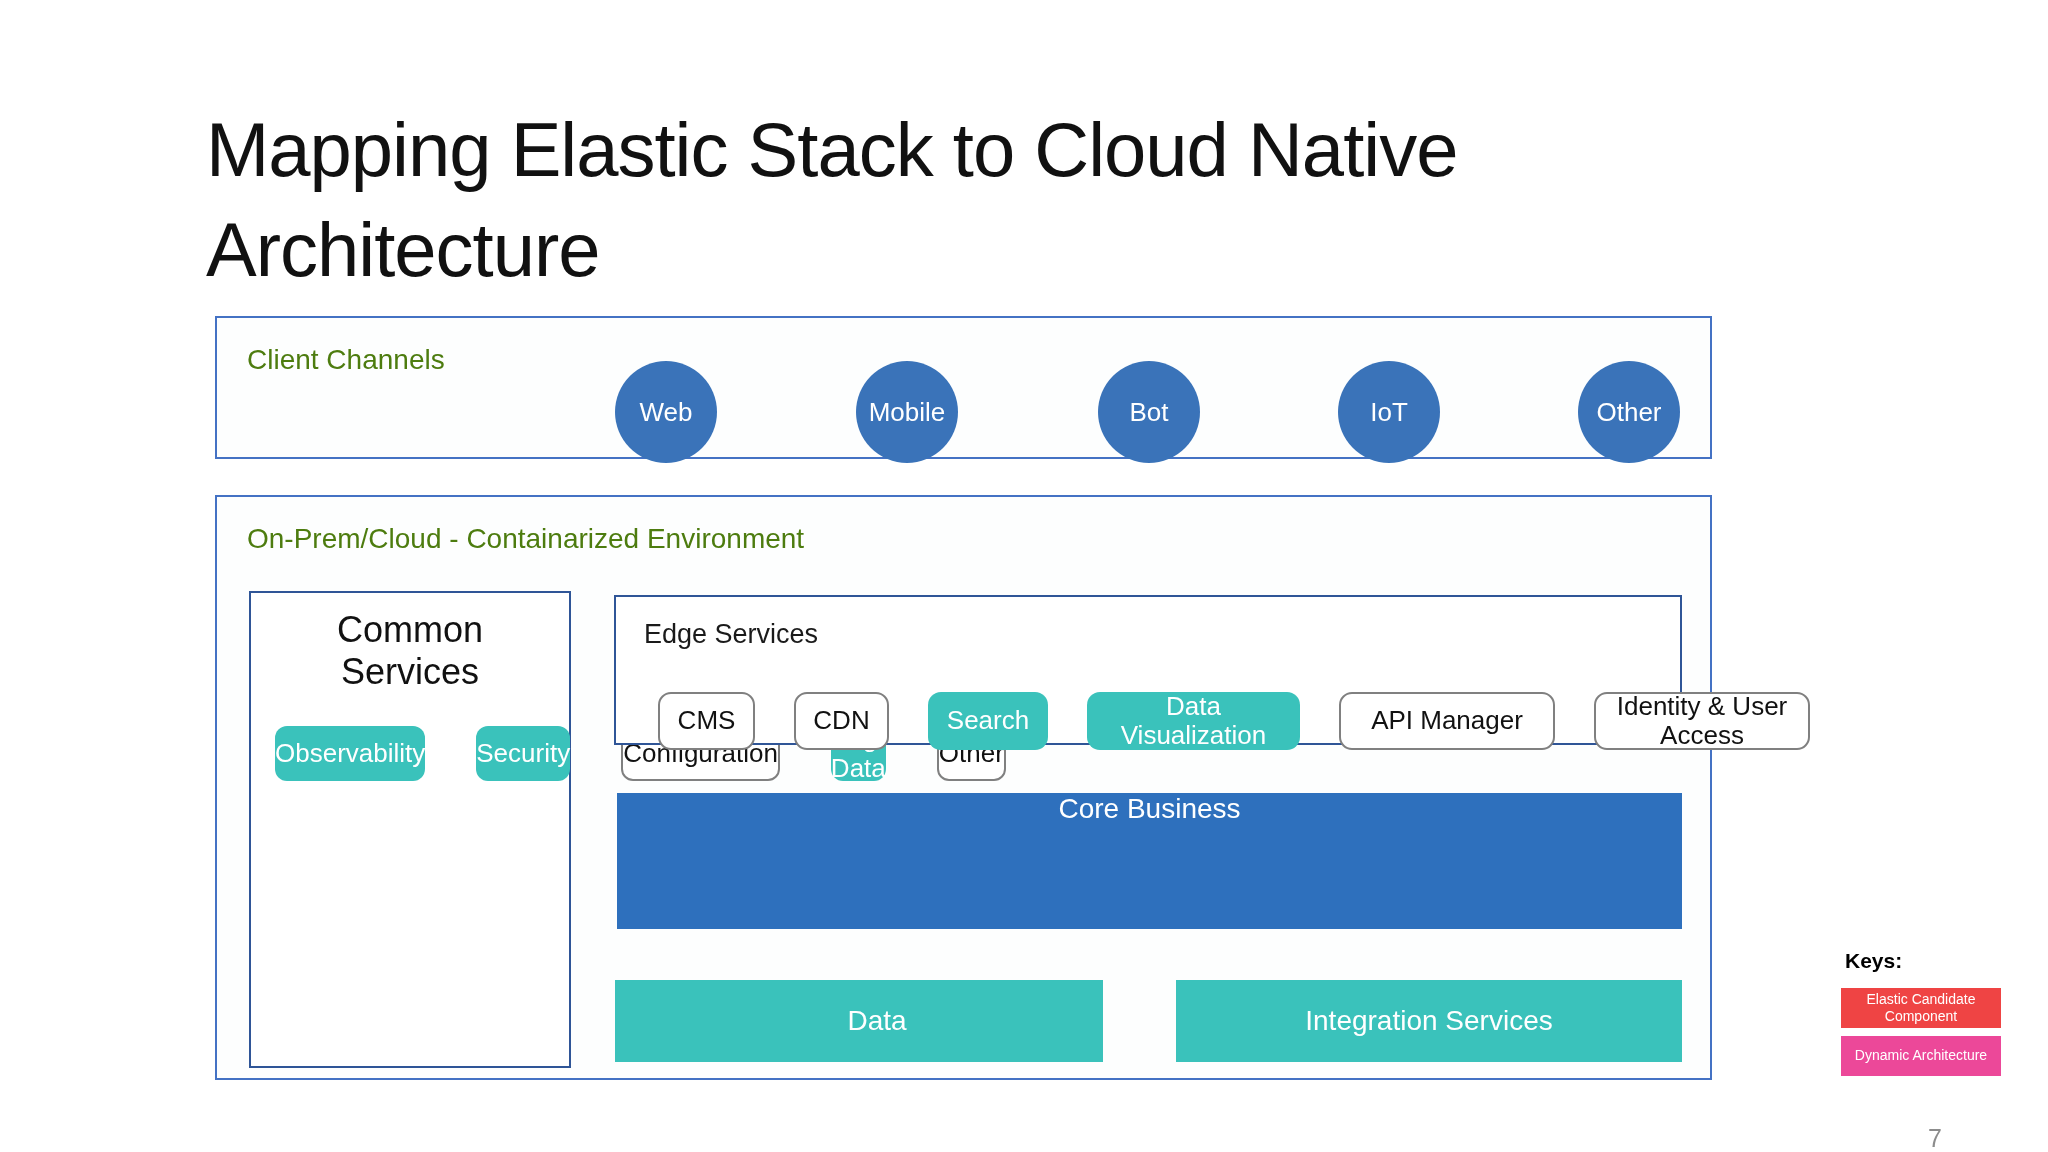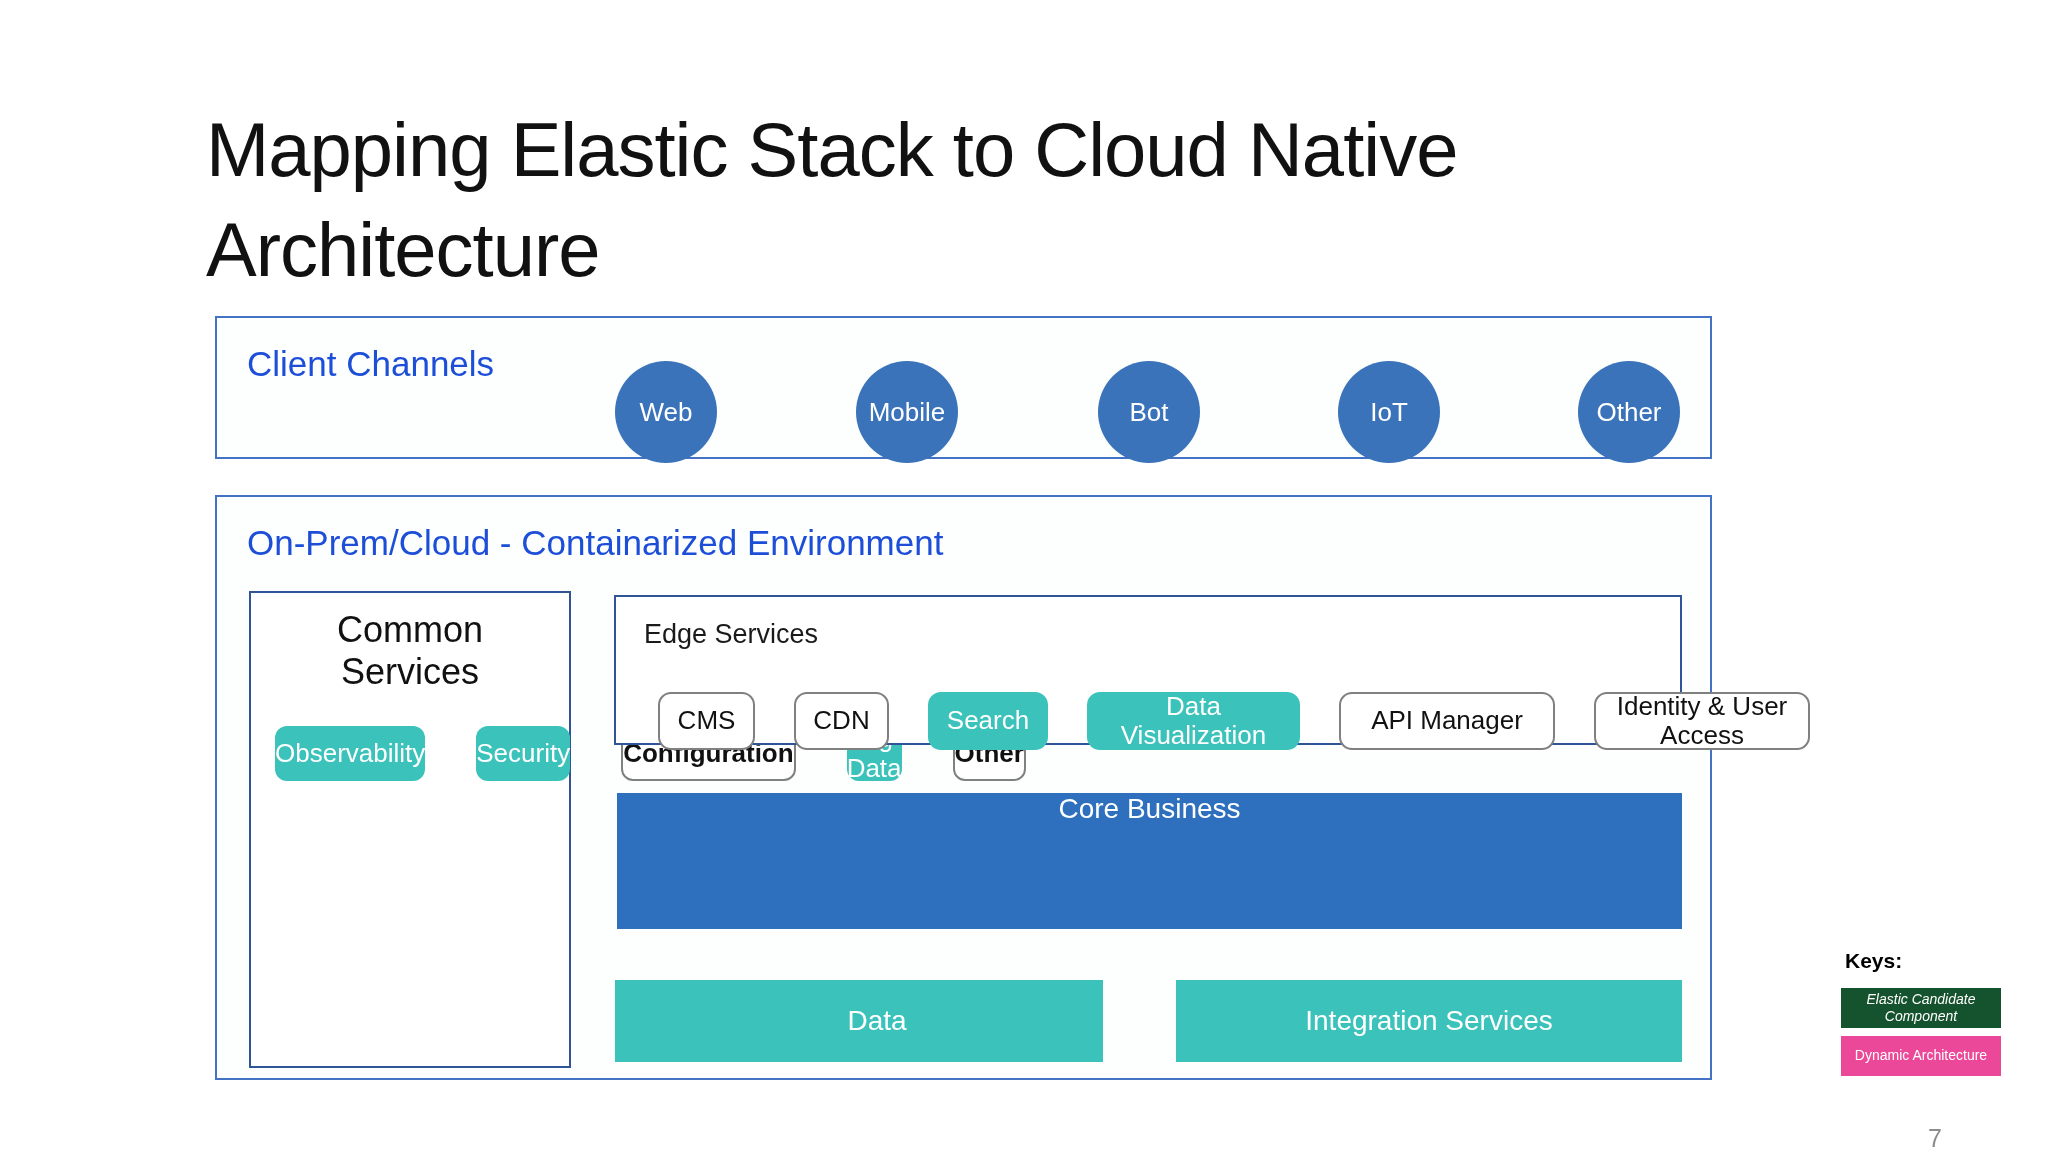--- a/index.html
+++ b/index.html
@@ -31,22 +31,22 @@
     position: absolute;
     border: 2px solid #4472c4;
     background: #fdfefe;
   }
   .client-channels { left: 167px; top: 268px; width: 1497px; height: 143px; }
   .environment     { left: 167px; top: 447px; width: 1497px; height: 585px; }
 
   .panel-label {
     position: absolute;
     left: 18px; top: 14px;
-    font-size: 35px;
-    color: #1d4ed8;
+    font-size: 28px;
+    color: #4d7c0f;
   }
 
   
   .circle {
     position: absolute;
     width: 102px; height: 102px;
     top: 31px;
     border-radius: 50%;
     background: #3a73b9;
     color: #ffffff;
@@ -83,21 +83,21 @@
   }
   .btn {
     display: flex; align-items: center; justify-content: center;
     text-align: center;
     width: 236px; height: 55px;
     border-radius: 12px;
     font-size: 26px;
     line-height: 1.12;
   }
   .btn.elastic { background: #3ac2bb; color: #ffffff; }
-  .btn.plain   { background: #ffffff; color: #111111; border: 2px solid #808080; font-weight: bold; }
+  .btn.plain   { background: #ffffff; color: #111111; border: 2px solid #808080; }
 
   .edge-label {
     position: absolute;
     left: 16px; top: 10px;
     font-size: 27px;
     color: #1a1a1a;
   }
   .edge-row {
     position: absolute;
     left: 18px; top: 71px;
@@ -157,21 +157,21 @@
     position: absolute;
     left: 1793px;
     width: 160px; height: 40px;
     color: #ffffff;
     font-size: 14px;
     line-height: 1.25;
     display: flex; align-items: center; justify-content: center;
     text-align: center;
     padding: 0 8px;
   }
-  .key-elastic { top: 940px; background: #14532d; font-style: italic; }
+  .key-elastic { top: 940px; background: #ef4444; }
   .key-dynamic { top: 988px; background: #ec4899; }
 
   
   .footer-citation {
     position: absolute;
     left: 524px; top: 1064px;
     width: 1000px;
     text-align: center;
     color: #8c8c8c;
     font-size: 25px;

